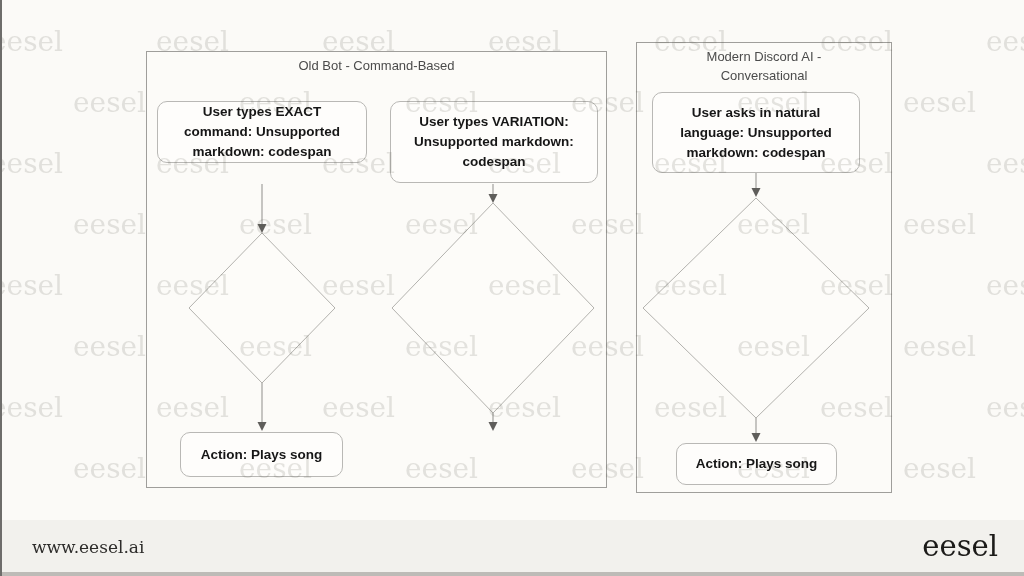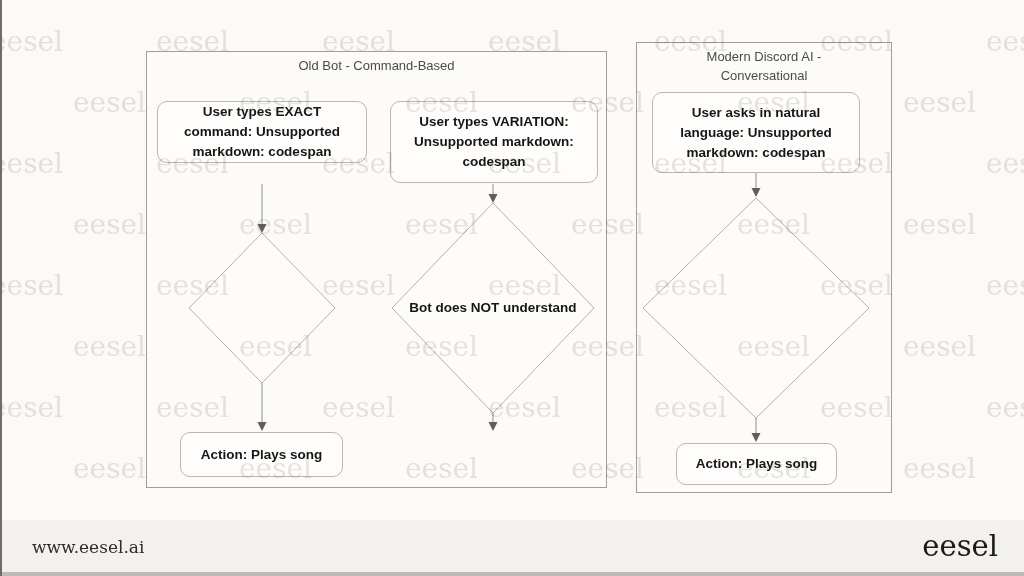--- a/index.html
+++ b/index.html
@@ -147,21 +147,20 @@
   <div class="node node-box1">
     <div class="inner">User types EXACT command: Unsupported markdown: codespan</div>
   </div>
   <div class="node node-box2">
     <div class="inner">User types VARIATION: Unsupported markdown: codespan</div>
   </div>
   <div class="node node-mbox">
     <div class="inner">User asks in natural language: Unsupported markdown: codespan</div>
   </div>
 
-  <div class="diamond-label dlabel-2">Bot does NOT understand</div>
 
   <div class="node node-action1">Action: Plays song</div>
   <div class="node node-maction">Action: Plays song</div>
 
   <div class="watermark-layer">
       <span class="watermark" style="left: -10px; top: 28px;">eesel</span>
       <span class="watermark" style="left: 156px; top: 28px;">eesel</span>
       <span class="watermark" style="left: 322px; top: 28px;">eesel</span>
       <span class="watermark" style="left: 488px; top: 28px;">eesel</span>
       <span class="watermark" style="left: 654px; top: 28px;">eesel</span>

